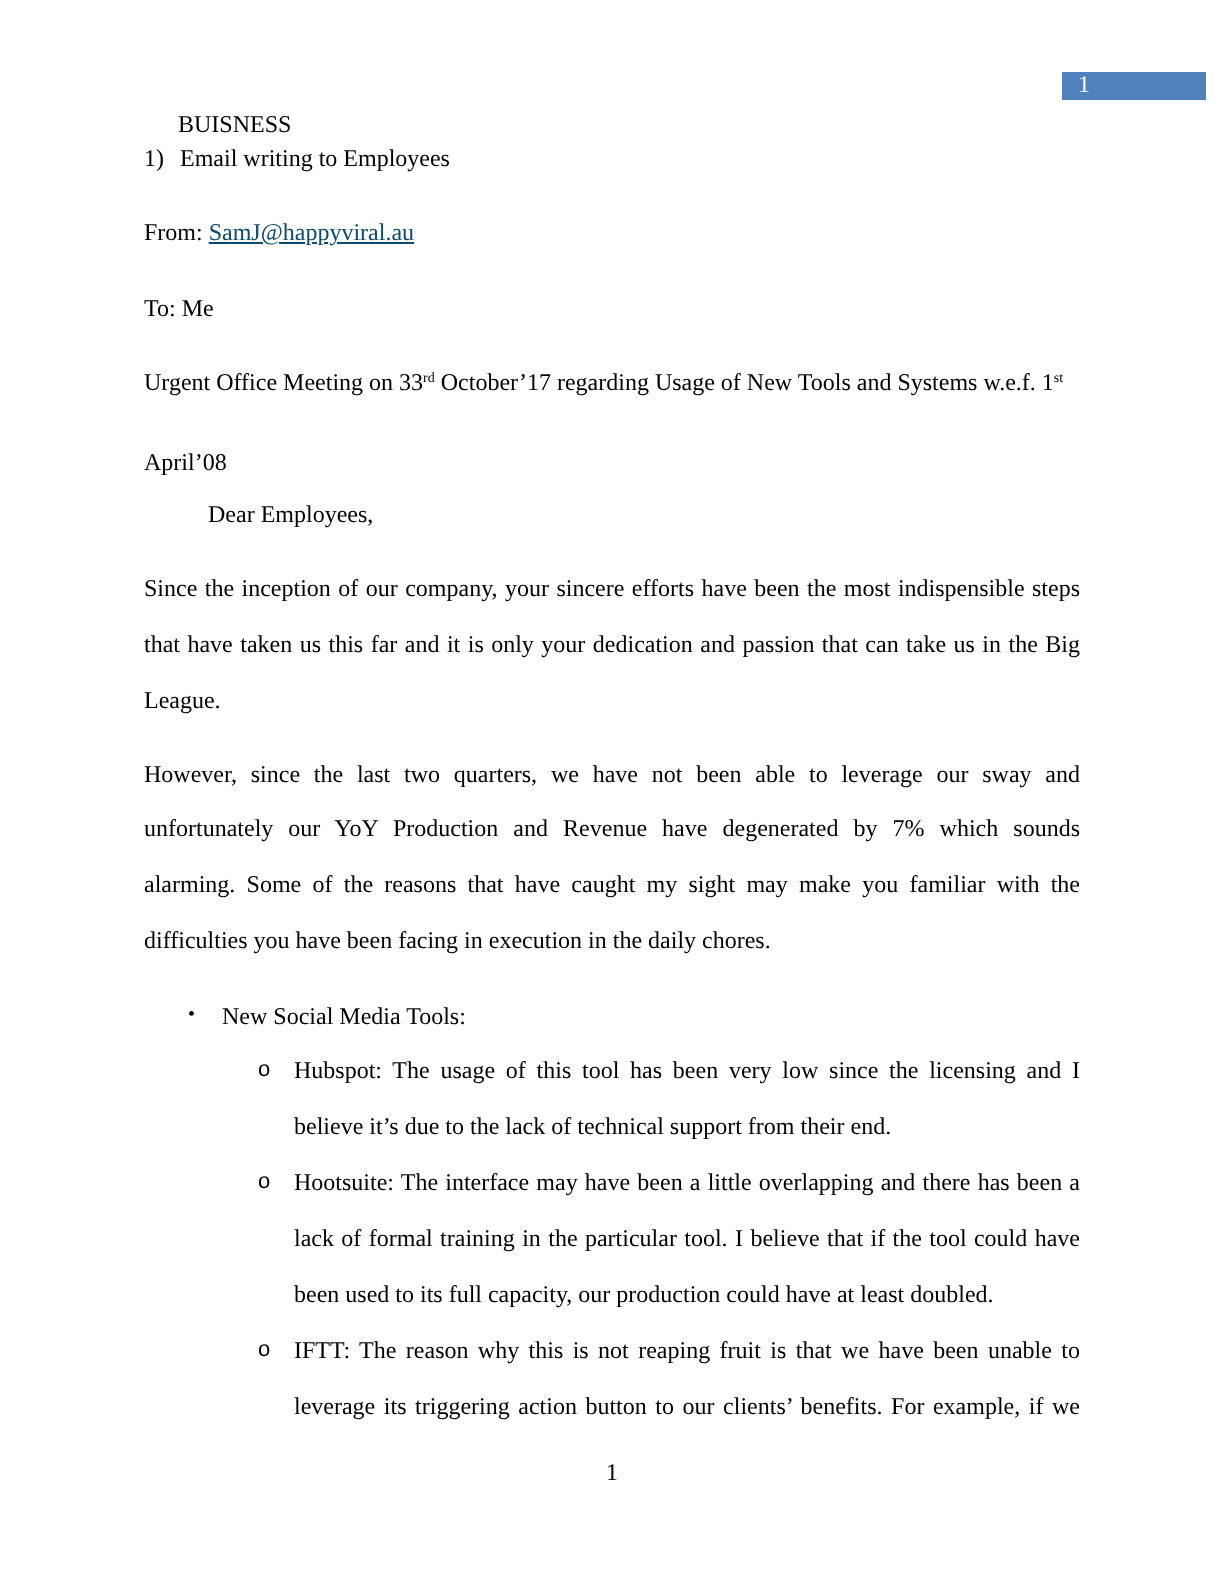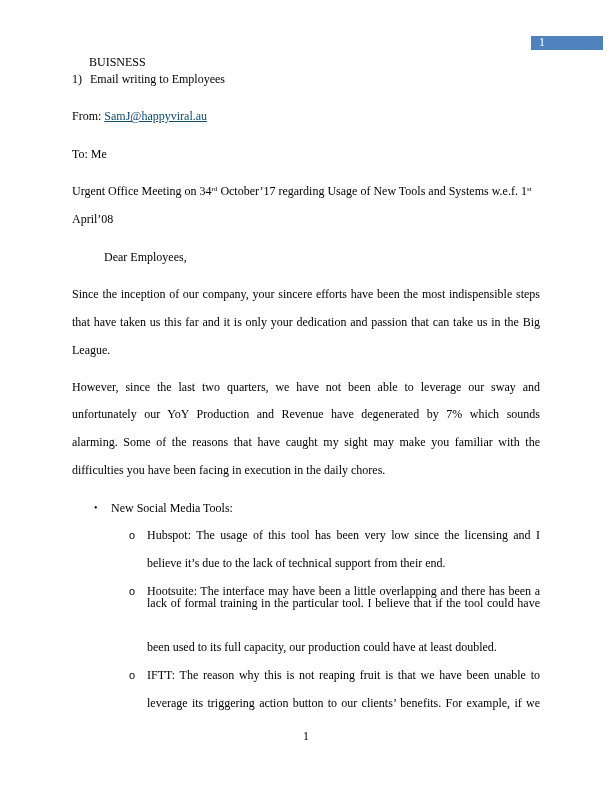--- a/index.html
+++ b/index.html
@@ -27,23 +27,23 @@
 <div class="line" style="left:72px;top:72px;">1)</div>
 <div class="line" style="left:90px;top:72px;">Email writing to Employees</div>
 
 <div class="line" style="left:72px;top:109px;">
   <span>From: </span><span class="link">SamJ@happyviral.au</span>
 </div>
 
 <div class="line" style="left:72px;top:147px;">To: Me</div>
 
 <div class="line" style="left:72px;top:184px;">
-  <span>Urgent Office Meeting on 34</span><sup>rd</sup><span> October’17 regarding Usage of New Tools and Systems w.e.f.   1</span><sup>st</sup>
+  <span>Urgent Office Meeting on 33</span><sup>rd</sup><span> October’17 regarding Usage of New Tools and Systems w.e.f.   1</span><sup>st</sup>
 </div>
-<div class="line" style="left:72px;top:212px;">April’08</div>
+<div class="line" style="left:72px;top:224px;">April’08</div>
 
 <div class="line" style="left:72px;top:250px;margin-left:32px;">Dear Employees,</div>
 
 <div class="just" style="top:287px;">Since the inception of our company, your sincere efforts have been the most indispensible steps</div>
 <div class="just" style="top:315px;">that have taken us this far and it is only your dedication and passion that can take us in the Big</div>
 <div class="line" style="left:72px;top:343px;">League.</div>
 
 <div class="just" style="top:380px;">However, since the last two quarters, we have not been able to leverage our sway and</div>
 <div class="just" style="top:407px;">unfortunately our YoY Production and Revenue have degenerated by 7% which sounds</div>
 <div class="just" style="top:435px;">alarming. Some of the reasons that have caught my sight may make you familiar with the</div>
@@ -51,20 +51,20 @@
 
 <div class="bullet" style="left:94px;top:501px;">•</div>
 <div class="line" style="left:111px;top:501px;text-align:right;">New Social Media Tools:</div>
 
 <div class="obullet" style="left:129px;top:528px;">o</div>
 <div class="just-sub" style="top:528px;">Hubspot: The usage of this tool has been very low since the licensing and I</div>
 <div class="line" style="left:147px;top:556px;">believe it’s due to the lack of technical support from their end.</div>
 
 <div class="obullet" style="left:129px;top:584px;">o</div>
 <div class="just-sub" style="top:584px;">Hootsuite: The interface may have been a little overlapping and there has been a</div>
-<div class="just-sub" style="top:596px;">lack of formal training in the particular tool. I believe that if the tool could have</div>
+<div class="just-sub" style="top:612px;">lack of formal training in the particular tool. I believe that if the tool could have</div>
 <div class="line" style="left:147px;top:640px;">been used to its full capacity, our production could have at least doubled.</div>
 
 <div class="obullet" style="left:129px;top:668px;">o</div>
 <div class="just-sub" style="top:668px;">IFTT: The reason why this is not reaping fruit is that we have been unable to</div>
 <div class="just-sub" style="top:696px;">leverage its triggering action button to our clients’ benefits. For example, if we</div>
 
 <div class="footer-num">1</div>
 
 </body></html>

